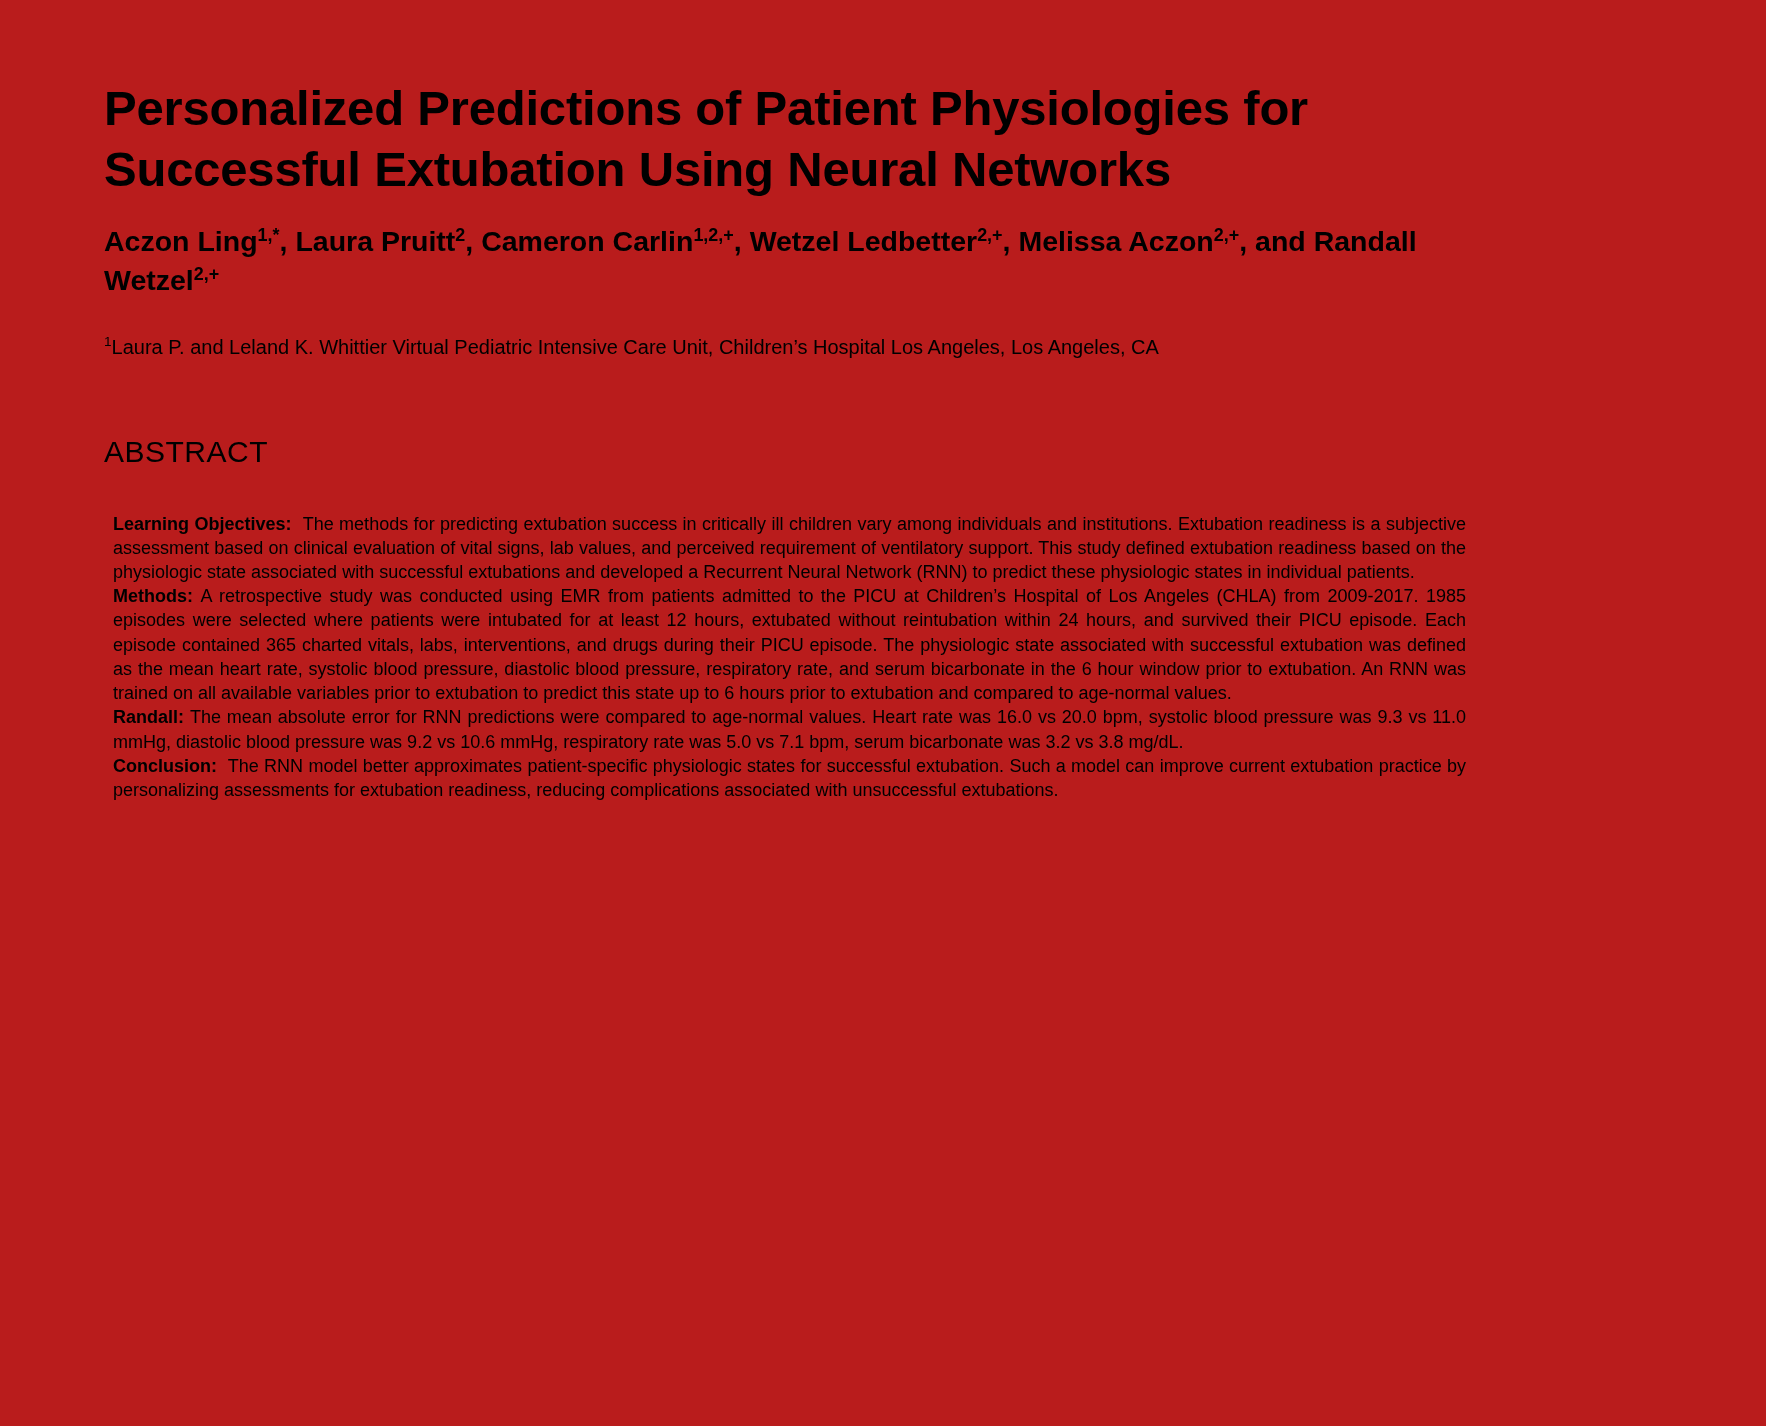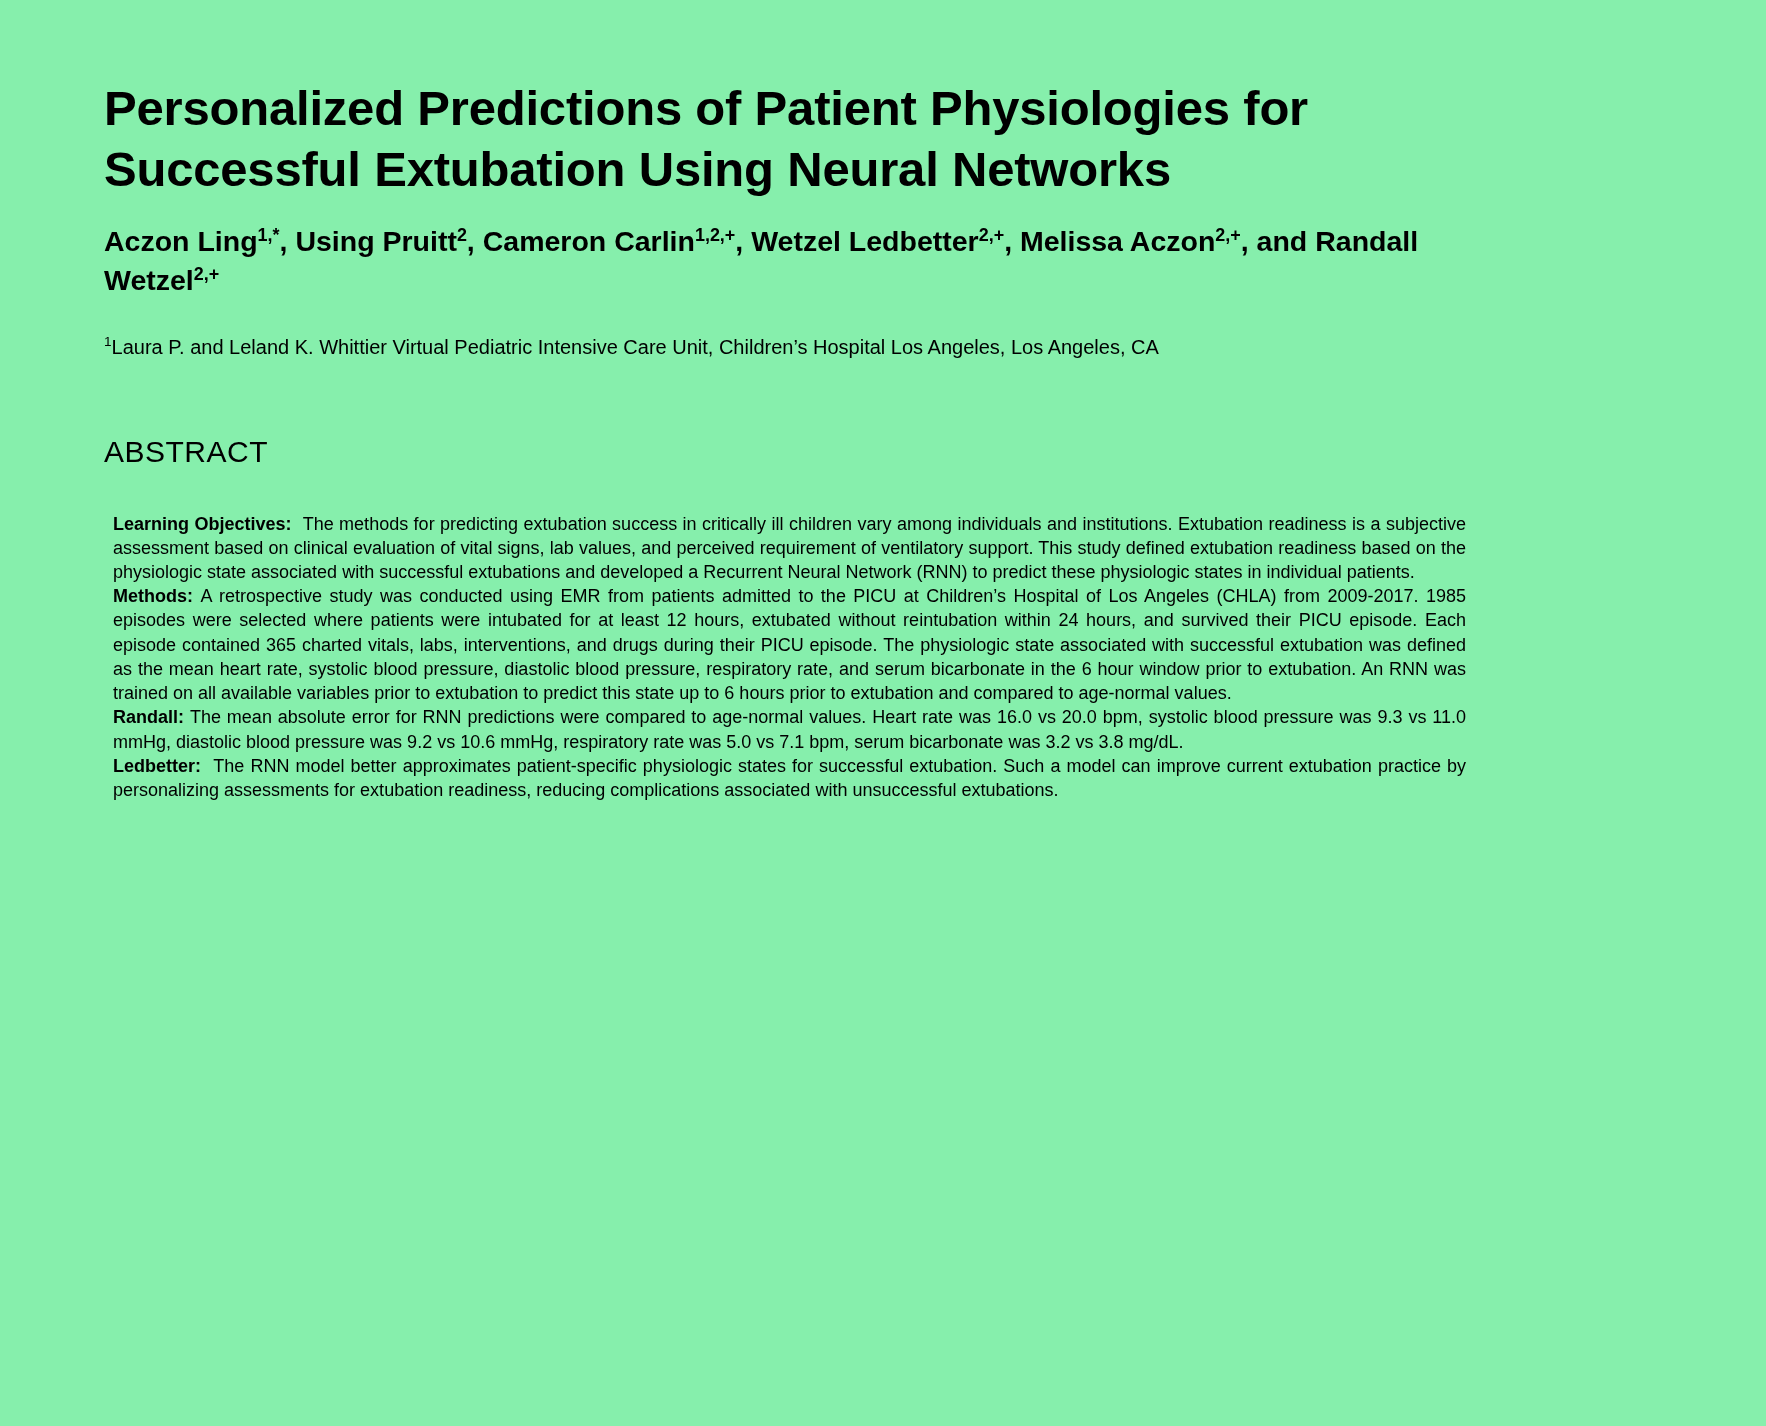--- a/index.html
+++ b/index.html
@@ -11,21 +11,21 @@
     width: 1766px;
     height: 1426px;
     font-family: "Liberation Sans", sans-serif;
     color: #000000;
     overflow: hidden;
   }
   .page {
     position: relative;
     width: 1766px;
     height: 1426px;
-    background: #86efac;
+    background: #b91c1c;
     box-sizing: border-box;
     padding: 78px 300px 0 104px;
   }
 
   
   .title {
     font-size: 49px;
     font-weight: bold;
     line-height: 1.24;
     letter-spacing: -0.2px;
@@ -94,29 +94,29 @@
   }
 </style>
 </head>
 <body>
 
 <div class="page">
 
   <h1 class="title">Personalized Predictions of Patient Physiologies for Successful Extubation Using Neural Networks</h1>
 
   <div class="authors">
-    <span><span>Aczon Ling</span><sup>1,*</sup>, </span><span><span>Using Pruitt</span><sup>2</sup>, </span><span><span>Cameron Carlin</span><sup>1,2,+</sup>, </span><span><span>Wetzel Ledbetter</span><sup>2,+</sup>, </span><span><span>Melissa Aczon</span><sup>2,+</sup>, </span><span><span>and Randall Wetzel</span><sup>2,+</sup></span>
+    <span><span>Aczon Ling</span><sup>1,*</sup>, </span><span><span>Laura Pruitt</span><sup>2</sup>, </span><span><span>Cameron Carlin</span><sup>1,2,+</sup>, </span><span><span>Wetzel Ledbetter</span><sup>2,+</sup>, </span><span><span>Melissa Aczon</span><sup>2,+</sup>, </span><span><span>and Randall Wetzel</span><sup>2,+</sup></span>
   </div>
 
   <div class="affil-block">
     <p class="affil-line"><sup>1</sup><span>Laura P. and Leland K. Whittier Virtual Pediatric Intensive Care Unit, Children’s Hospital Los Angeles, Los Angeles, CA</span></p>
   </div>
 
   <h2 class="section-heading">ABSTRACT</h2>
 
   <div class="abstract">
     <p><span class="run-in">Learning Objectives:</span><span class="gap-after-colon">&nbsp; </span><span>The methods for predicting extubation success in critically ill children vary among individuals and institutions. Extubation readiness is a subjective assessment based on clinical evaluation of vital signs, lab values, and perceived requirement of ventilatory support. This study defined extubation readiness based on the physiologic state associated with successful extubations and developed a Recurrent Neural Network (RNN) to predict these physiologic states in individual patients.</span></p>
     <p><span class="run-in">Methods:</span><span>&nbsp;</span><span>A retrospective study was conducted using EMR from patients admitted to the PICU at Children’s Hospital of Los Angeles (CHLA) from 2009-2017. 1985 episodes were selected where patients were intubated for at least 12 hours, extubated without reintubation within 24 hours, and survived their PICU episode. Each episode contained 365 charted vitals, labs, interventions, and drugs during their PICU episode. The physiologic state associated with successful extubation was defined as the mean heart rate, systolic blood pressure, diastolic blood pressure, respiratory rate, and serum bicarbonate in the 6 hour window prior to extubation. An RNN was trained on all available variables prior to extubation to predict this state up to 6 hours prior to extubation and compared to age-normal values.</span></p>
     <p><span class="run-in">Randall:</span><span>&nbsp;</span><span>The mean absolute error for RNN predictions were compared to age-normal values. Heart rate was 16.0 vs 20.0 bpm, systolic blood pressure was 9.3 vs 11.0 mmHg, diastolic blood pressure was 9.2 vs 10.6 mmHg, respiratory rate was 5.0 vs 7.1 bpm, serum bicarbonate was 3.2 vs 3.8 mg/dL.</span></p>
-    <p><span class="run-in">Ledbetter:</span><span class="gap-after-colon">&nbsp; </span><span>The RNN model better approximates patient-specific physiologic states for successful extubation. Such a model can improve current extubation practice by personalizing assessments for extubation readiness, reducing complications associated with unsuccessful extubations.</span></p>
+    <p><span class="run-in">Conclusion:</span><span class="gap-after-colon">&nbsp; </span><span>The RNN model better approximates patient-specific physiologic states for successful extubation. Such a model can improve current extubation practice by personalizing assessments for extubation readiness, reducing complications associated with unsuccessful extubations.</span></p>
   </div>
 
 </div>
 
 </body></html>

